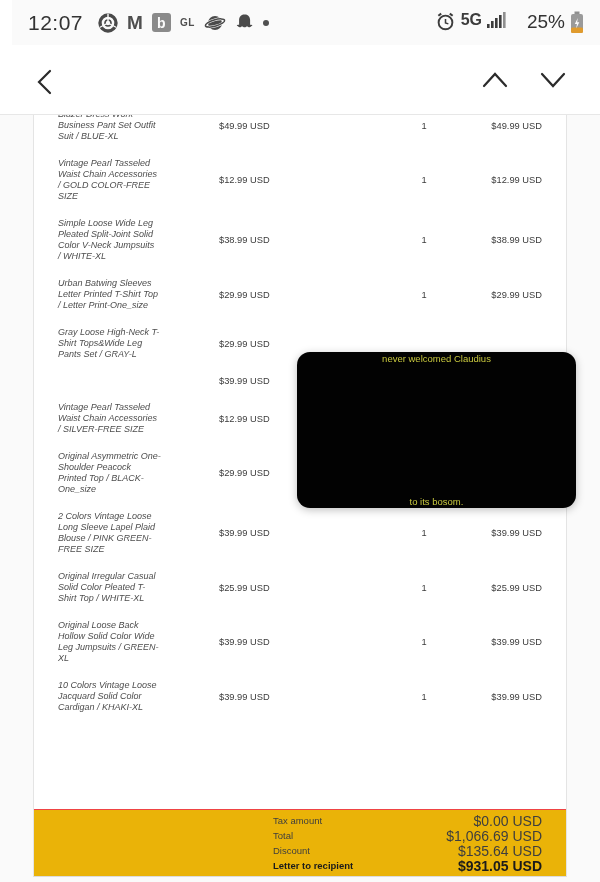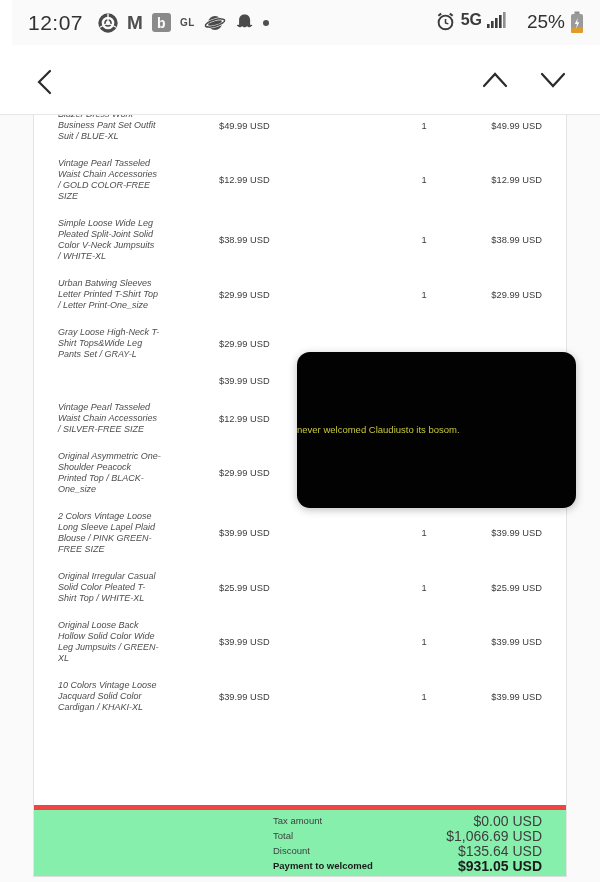--- a/index.html
+++ b/index.html
@@ -40,30 +40,30 @@
   .item-row { display:grid; grid-template-columns:118px 43px 110px 65px 60px 1fr;
     align-items:center; padding:8px 0; }
   .item-row.first { padding-top:0; }
   .item-name { grid-column:1; font-style:italic; color:#4d4d4d; font-size:9px;
     line-height:11px; white-space:pre-line; }
   .item-unit { grid-column:3; font-size:9.3px; color:#3b3b3b; }
   .item-qty  { grid-column:5; font-size:9.3px; color:#3b3b3b; text-align:center; }
   .item-total{ grid-column:6; font-size:9.3px; color:#3b3b3b; text-align:right; }
 
   .summary { position:absolute; left:24px; right:24px; bottom:0; margin:0 -24px;
-    padding:3px 24px 3px 24px; border-top:5px solid #ef4444; background:#86efac; }
+    padding:3px 24px 3px 24px; border-top:1px solid #ef4444; background:#eab308; }
   .sum-row { display:flex; height:15px; align-items:center; }
   .sum-label { margin-left:215px; font-size:9.5px; color:#3e3e3e; }
   .sum-value { margin-left:auto; font-size:14px; color:#3e3e3e; }
   .sum-row.bold .sum-label, .sum-row.bold .sum-value { font-weight:bold; color:#1b1b1b; }
 
   
   .video-overlay { position:absolute; left:297px; top:352px; width:279px; height:156px;
     background:#020202; border-radius:13px; box-shadow:0 2px 8px rgba(0,0,0,0.25);
-    display:flex; flex-direction:row; justify-content:flex-start;
+    display:flex; flex-direction:column; justify-content:space-between;
     align-items:center; padding-bottom:0; cursor:pointer; }
   .subtitle { color:var(--subtitle-color,#c9c93f); font-size:9.5px; line-height:13.5px;
     text-align:center; }
 
   svg { display:block; }
 </style>
 </head>
 <body>
 
 <div class="screen">
@@ -274,21 +274,21 @@
     <div class="sum-label">Total</div>
     <div class="sum-value">$1,066.69 USD</div>
   </div>
 
   <div class="sum-row">
     <div class="sum-label">Discount</div>
     <div class="sum-value">$135.64 USD</div>
   </div>
 
   <div class="sum-row bold">
-    <div class="sum-label">Payment to welcomed</div>
+    <div class="sum-label">Letter to recipient</div>
     <div class="sum-value">$931.05 USD</div>
   </div>
 </div>
     </div>
   </div>
 
   <div class="video-overlay">
     <div class="subtitle">never welcomed Claudius</div>
     <div class="subtitle">to its bosom.</div>
   </div>

